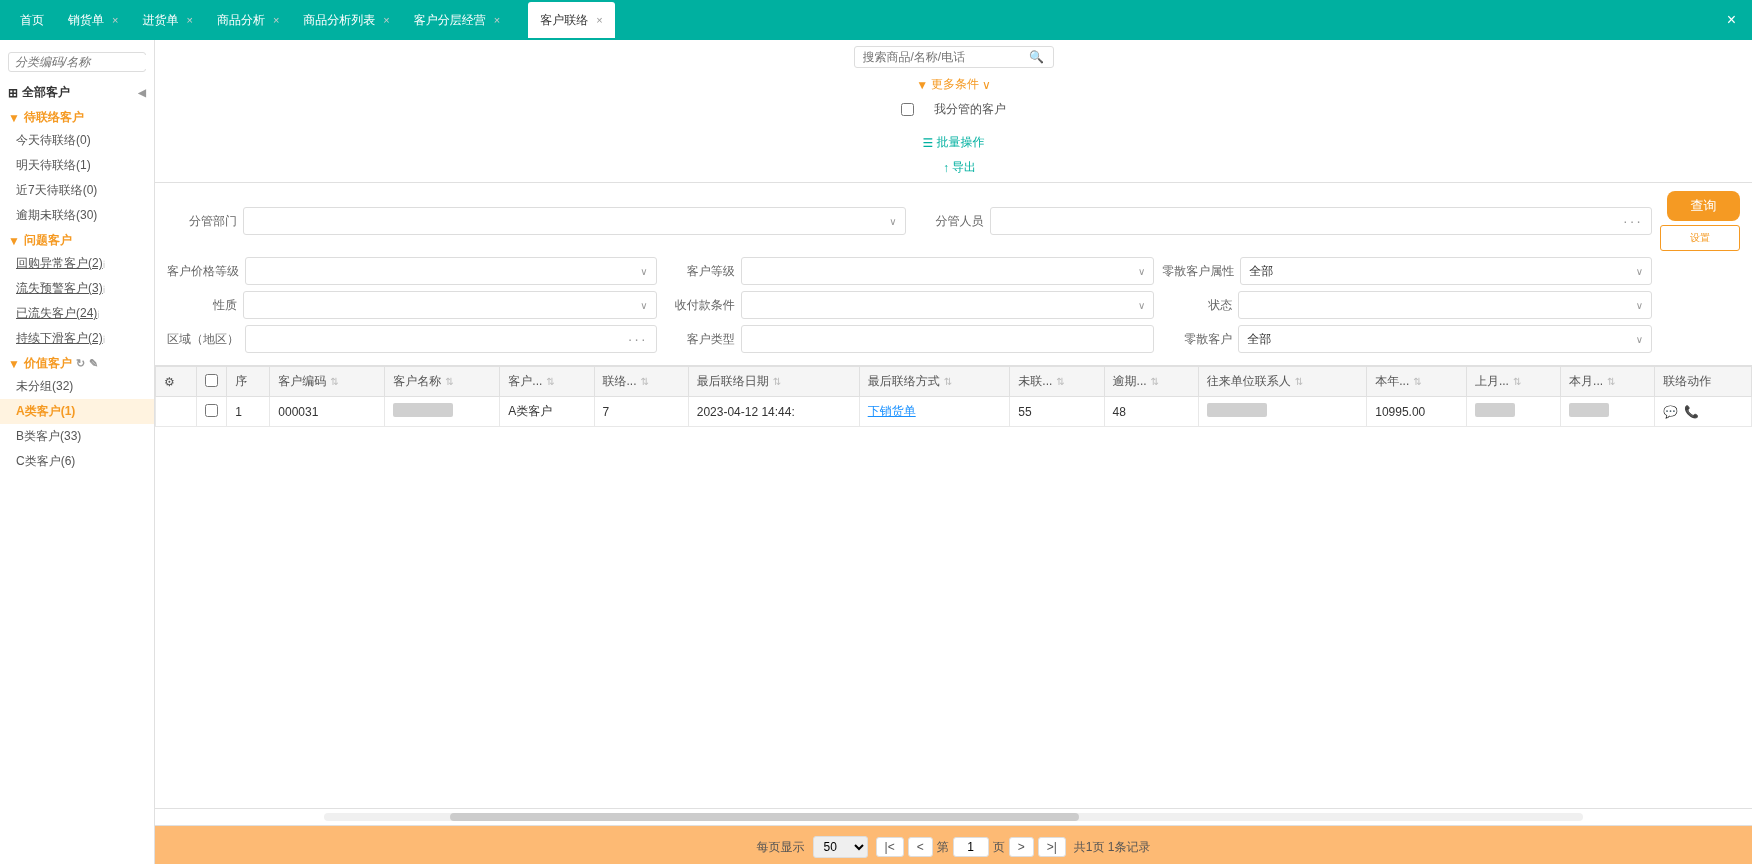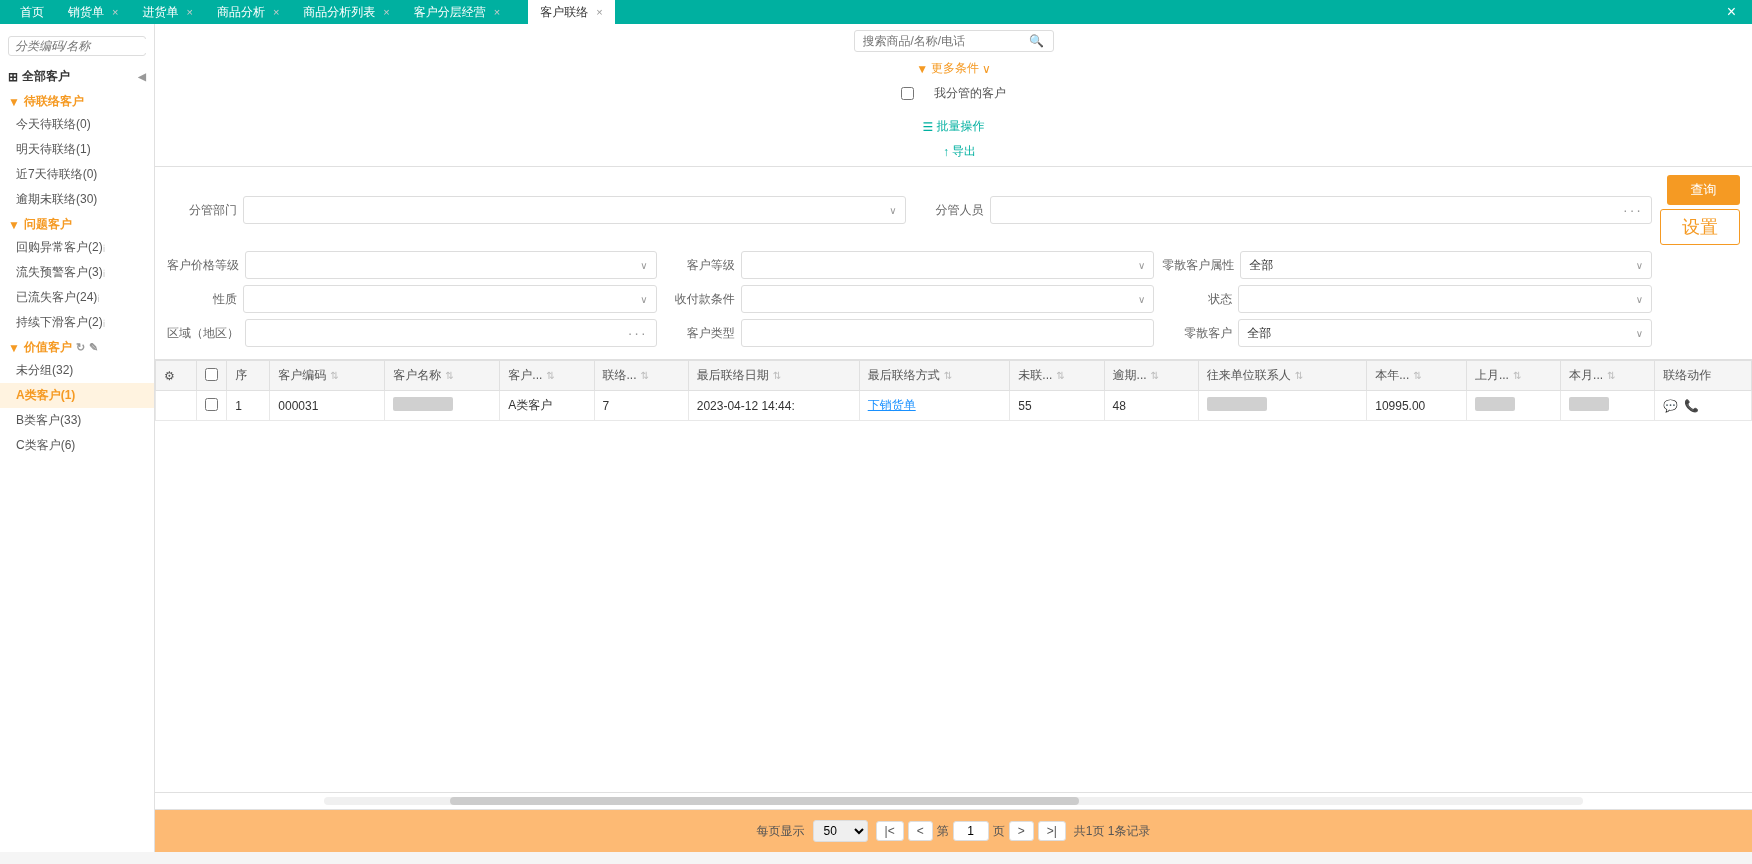--- a/index.html
+++ b/index.html
@@ -1,21 +1,21 @@
 <!DOCTYPE html>
 <html><head>
   <meta charset="utf-8">
   <style>
     * { box-sizing: border-box; margin: 0; padding: 0; font-family: 'Microsoft YaHei', Arial, sans-serif; font-size: 12px; }
     body { background: #f5f5f5; width: 1752px; height: 864px; overflow: hidden; }
     
     
     .top-nav {
       display: flex; align-items: center;
-      background: #00b0a0; height: 24px; padding: 0 8px;
+      background: #00b0a0; height: 40px; padding: 0 8px;
     }
     .top-nav .nav-item {
       padding: 0 12px; height: 36px; line-height: 36px; color: #fff;
       cursor: pointer; font-size: 13px; display: flex; align-items: center; gap: 4px;
     }
     .top-nav .nav-item.active {
       background: #fff; color: #333; border-radius: 3px 3px 0 0; margin-left: 16px;
     }
     .top-nav .nav-item .close-x {
       font-size: 11px; color: #ccc; margin-left: 4px; cursor: pointer;
@@ -51,21 +51,21 @@
       padding: 4px 8px 2px 8px; color: #f59a23; font-size: 11px; font-weight: bold;
       display: flex; align-items: center; gap: 4px;
     }
     .sidebar-group-label .triangle { color: #f59a23; }
     
     .sidebar-item {
       padding: 4px 8px 4px 16px; color: #555; cursor: pointer;
       display: flex; align-items: center; justify-content: flex-start;
     }
     .sidebar-item.active { background: #fff3e0; color: #f59a23; font-weight: bold; }
-    .sidebar-item .item-info { display: flex; align-items: center; gap: 4px; }
+    .sidebar-item .item-info { display: flex; align-items: center; gap: 4px; text-decoration: underline; }
     .sidebar-item .info-icon { color: #ccc; font-size: 10px; }
     
     
     .content-area { flex: 1; display: flex; flex-direction: column; overflow: hidden; }
     
     
     .filter-bar {
       background: #fff; padding: 6px 12px;
       border-bottom: 1px solid #e0e0e0;
       display: flex; align-items: center; gap: 8px; flex-direction: column;
@@ -97,26 +97,26 @@
     }
     .filter-label { color: #666; min-width: 70px; text-align: right; margin-right: 6px; white-space: nowrap; }
     .filter-input {
       flex: 1; height: 28px; border: 1px solid #ddd; border-radius: 3px;
       padding: 0 8px; outline: none; font-size: 12px; color: #333;
       display: flex; align-items: center; justify-content: space-between; cursor: pointer;
     }
     .filter-input .arrow { color: #999; font-size: 10px; }
     .filter-input .dots { color: #999; font-size: 14px; letter-spacing: 2px; }
     .btn-query {
-      background: #f59a23; color: #fff; border: none; border-radius: 3px;
+      background: #f59a23; color: #fff; border: none; border-radius: 8px;
       padding: 6px 16px; cursor: pointer; font-size: 13px; margin-left: 7px;
     }
     .btn-settings {
       background: #fff; color: #f59a23; border: 1px solid #f59a23; border-radius: 3px;
-      padding: 5px 12px; cursor: pointer; font-size: 18px;
+      padding: 5px 12px; cursor: pointer; font-size: 10px;
     }
     .filter-actions { display: flex; flex-direction: column; gap: 4px; min-width: 80px; }
     
     
     .table-area { flex: 1; overflow: auto; background: #fff; margin: 0; }
     table { width: 100%; border-collapse: collapse; font-size: 12px; }
     thead th {
       background: #f5f5f5; border: 1px solid #e0e0e0; padding: 6px 8px;
       text-align: left; white-space: nowrap; color: #555; font-weight: normal;
       position: sticky; top: 0; z-index: 2;

